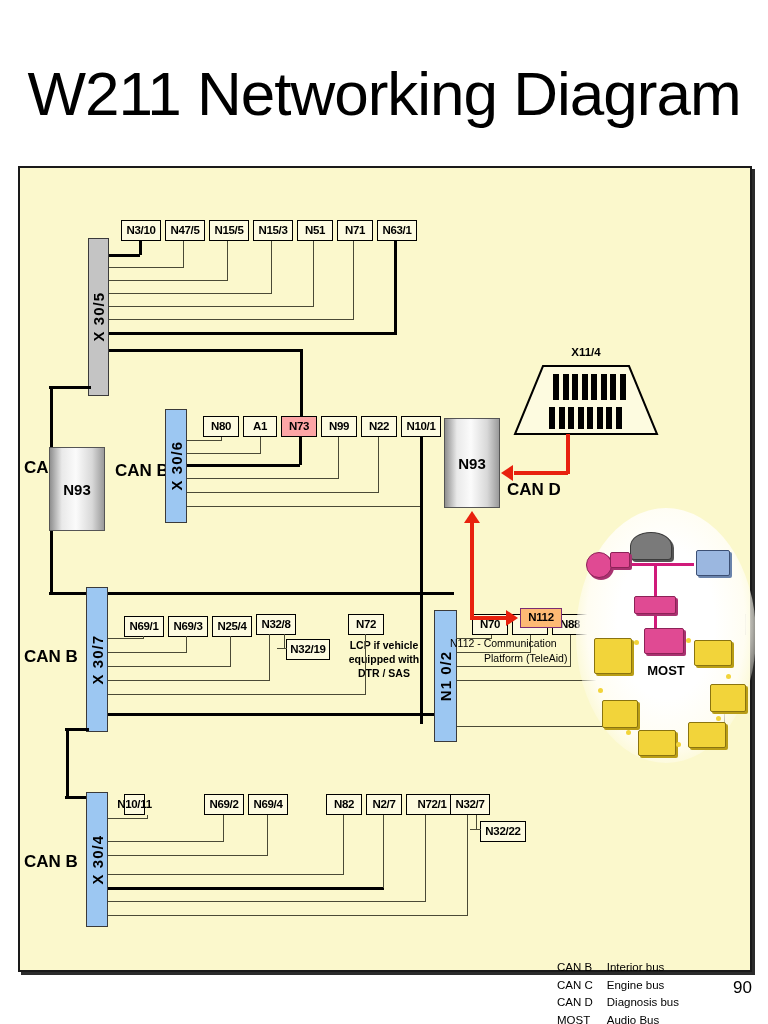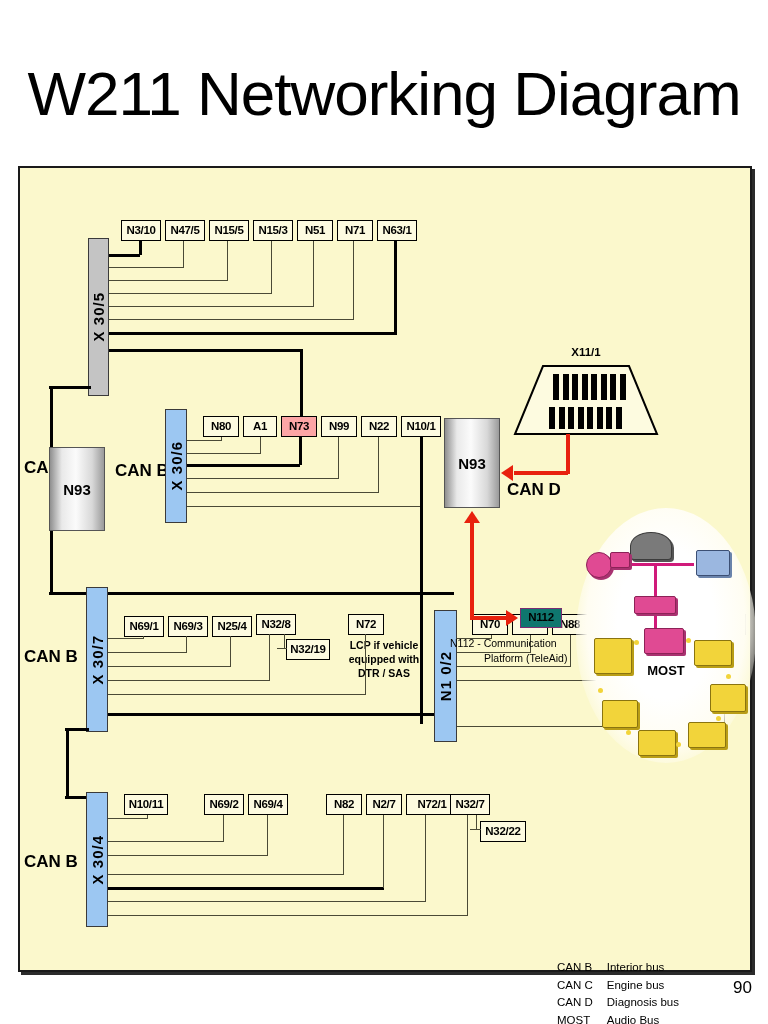--- a/index.html
+++ b/index.html
@@ -15,21 +15,21 @@
   #panel{position:absolute;left:18px;top:166px;width:730px;height:802px;
          background:#fbf8cc;border:2px solid #1a1a1a;
          box-shadow:3px 3px 0 #2b2b2b;}
 
   
   .node{position:absolute;background:#fdfbe0;border:1.6px solid #000;
         font-size:11.5px;font-weight:bold;line-height:1;
         display:flex;align-items:center;justify-content:center;
         height:21px;letter-spacing:-0.3px;box-sizing:border-box;}
   .node.gray{background:#fca5a5;}
-  .node.pink{background:#0f766e;border-color:#7a2c72;}
+  .node.pink{background:#fdba74;border-color:#7a2c72;}
 
   
   .bar{position:absolute;border:1.3px solid #3a3a3a;box-sizing:border-box;
        display:flex;align-items:center;justify-content:center;}
   .bar span{writing-mode:vertical-rl;transform:rotate(180deg);
             font-size:15px;font-weight:bold;letter-spacing:1px;
             white-space:nowrap;}
   .bar.blue{background:#9cc7f2;}
   .bar.grayb{background:#c4c4c4;}
 
@@ -240,21 +240,21 @@
   <div class="w wv wb" style="left:656px;top:467px;height:79px;"></div>
 
   <div class="w wv" style="left:704px;top:467px;height:92px;"></div>
   <div class="w wh" style="left:437px;top:558px;width:268px;"></div>
 
   <div class="caplabel" style="left:4px;top:684px;">CAN B</div>
   <div class="bar blue" style="left:66px;top:624px;width:22px;height:135px;">
       <span>X 30/4</span>
     </div>
 
-  <div class="node" style="left:104px;top:626px;width:44px;">N10/11</div>
+  <div class="node" style="left:104px;top:626px;width:21px;">N10/11</div>
   <div class="node" style="left:184px;top:626px;width:40px;">N69/2</div>
   <div class="node" style="left:228px;top:626px;width:40px;">N69/4</div>
   <div class="node" style="left:306px;top:626px;width:36px;">N82</div>
   <div class="node" style="left:346px;top:626px;width:36px;">N2/7</div>
   <div class="node" style="left:386px;top:626px;width:52px;">N72/1</div>
   <div class="node" style="left:430px;top:626px;width:40px;">N32/7</div>
   <div class="node" style="left:460px;top:653px;width:46px;">N32/22</div>
 
   <div class="w wh" style="left:88px;top:650px;width:40px;"></div>
   <div class="w wv" style="left:127px;top:647px;height:4px;"></div>
@@ -273,21 +273,21 @@
 
   <div class="w wh" style="left:88px;top:733px;width:318px;"></div>
   <div class="w wv" style="left:405px;top:647px;height:87px;"></div>
 
   <div class="w wh" style="left:88px;top:747px;width:360px;"></div>
   <div class="w wv" style="left:447px;top:647px;height:101px;"></div>
 
   <div class="w wv" style="left:456px;top:647px;height:15px;"></div>
   <div class="w wh" style="left:450px;top:661px;width:11px;"></div>
 
-  <div id="x11label">X11/1</div>
+  <div id="x11label">X11/4</div>
   <div id="x11wrap">
     <svg width="146" height="72" viewBox="0 0 146 72">
       <polygon points="30,2 116,2 144,70 2,70" fill="#fdfbe0" stroke="#000" stroke-width="2"></polygon>
     </svg>
     <div class="pinrow" style="left:40px;top:10px;height:26px;">
       <div class="pin" style="height:26px;"></div>
         <div class="pin" style="height:26px;"></div>
       <div class="pin" style="height:26px;"></div>
         <div class="pin" style="height:26px;"></div>
       <div class="pin" style="height:26px;"></div>

